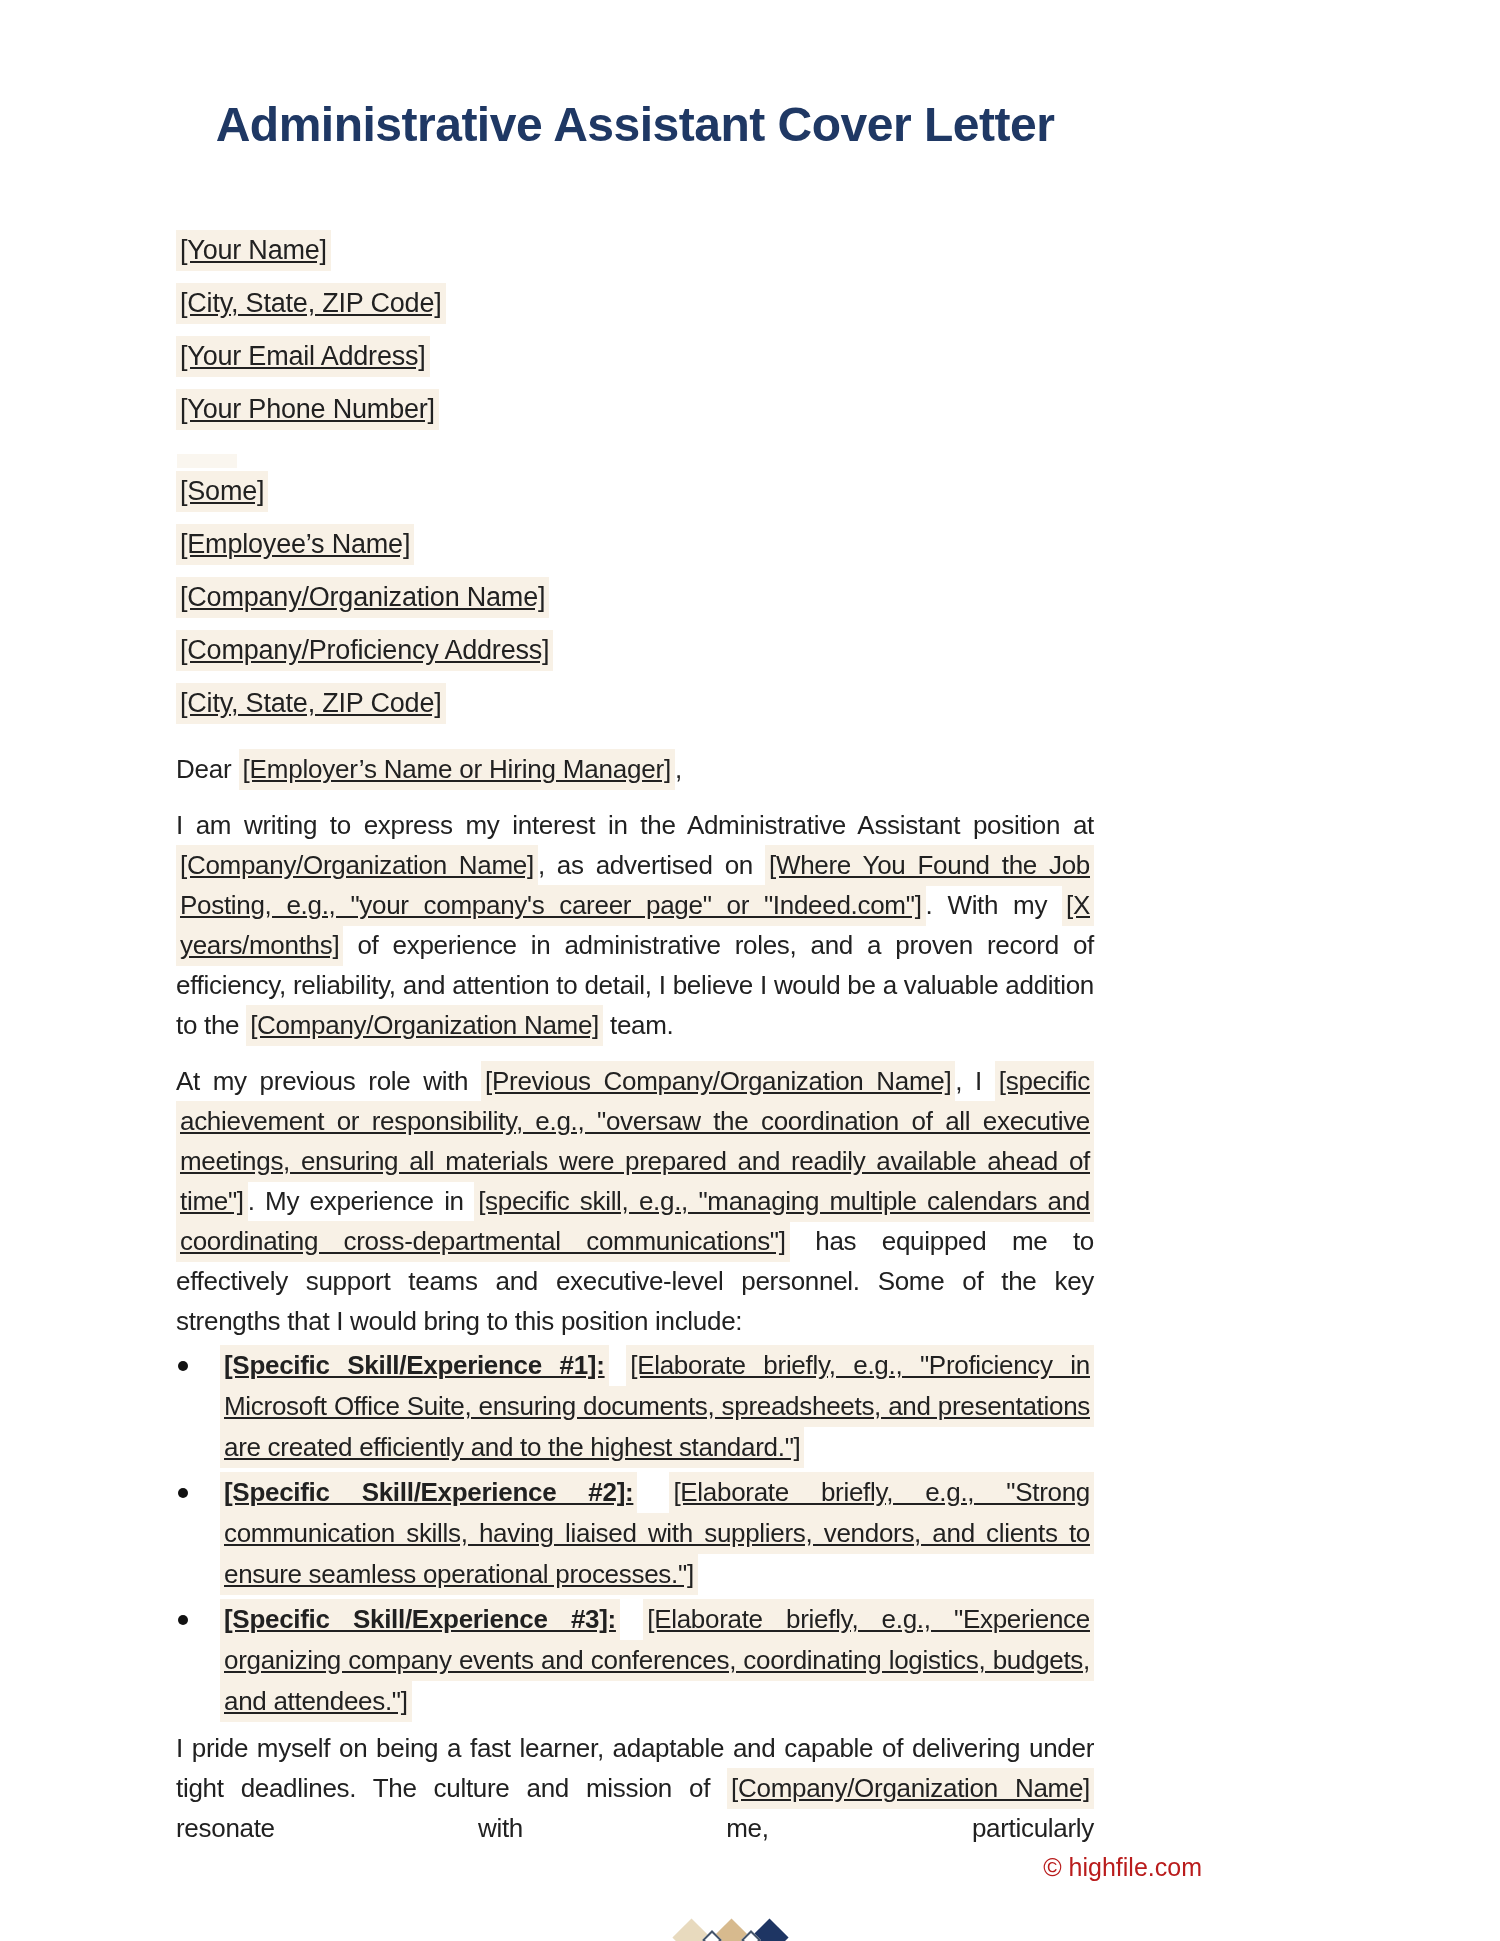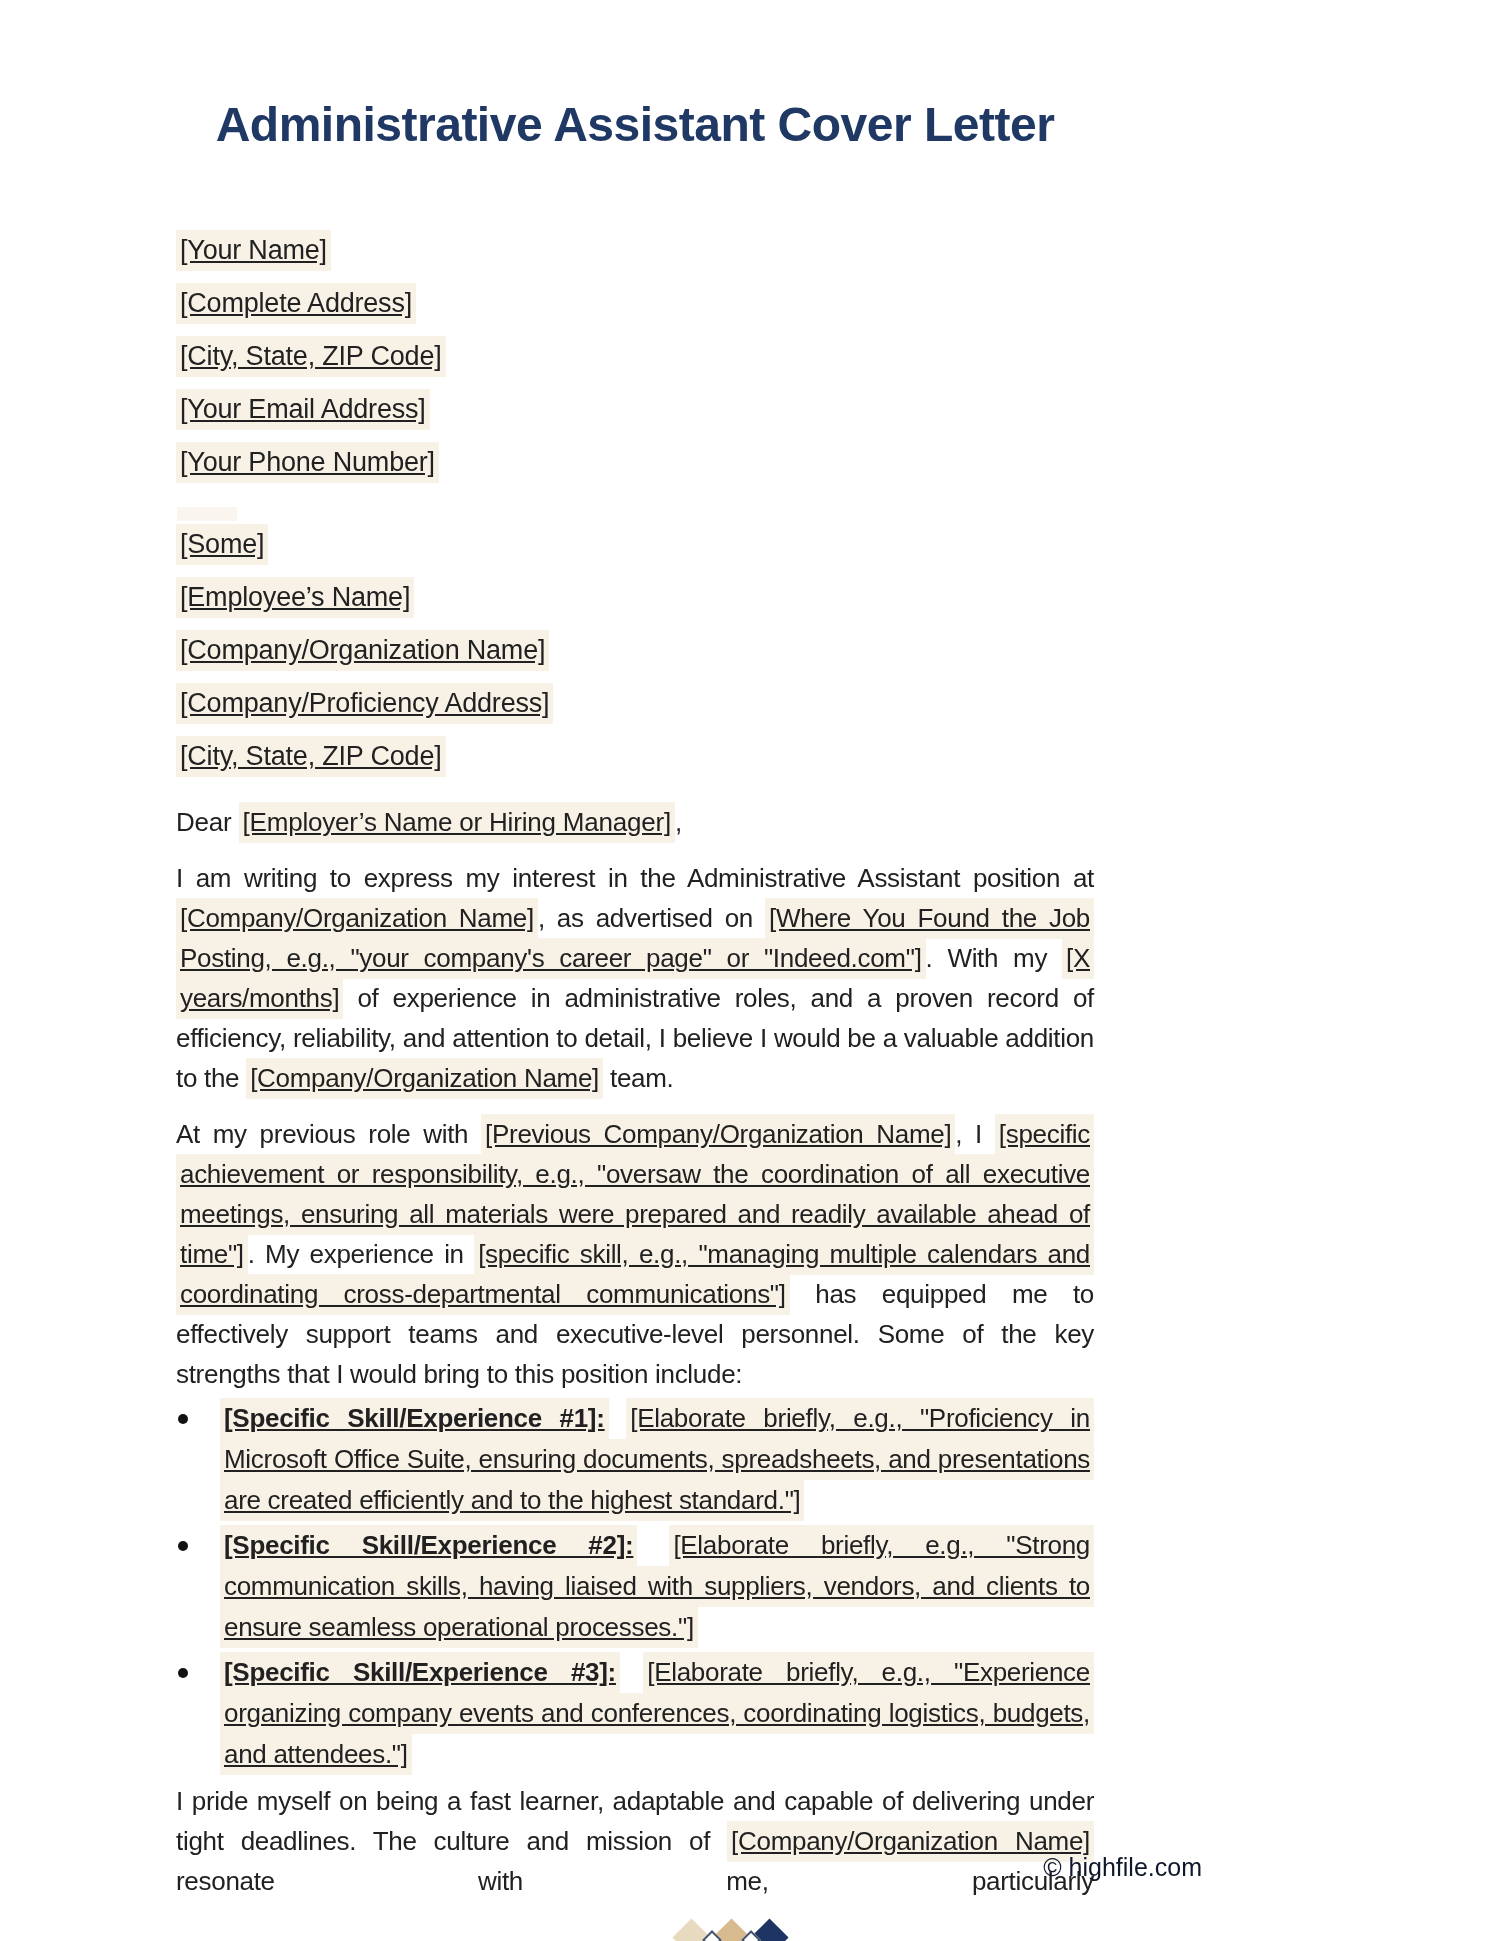--- a/index.html
+++ b/index.html
@@ -90,21 +90,21 @@
     height: 10px;
     border-radius: 50%;
     background: #111111;
   }
   .footer-credit {
     position: absolute;
     top: 1852px;
     right: 66px;
     font-size: 25px;
     line-height: 30px;
-    color: #0f172a;
+    color: #b91c1c;
   }
   .logo {
     position: absolute;
     left: 672px;
     top: 1904px;
     width: 160px;
     height: 37px;
   }
   .dm { position: absolute; display: block; }
   .dm.big {
@@ -133,21 +133,20 @@
 </head>
 <body>
 
 <div class="page">
   <div class="content">
 
     <h1 class="title">Administrative Assistant Cover Letter</h1>
 
     <div class="sender-block">
       <div class="addr-line"><span class="hl">[Your Name]</span></div>
-      <div class="addr-line"><span class="hl">[Complete Address]</span></div>
       <div class="addr-line"><span class="hl">[City, State, ZIP Code]</span></div>
       <div class="addr-line"><span class="hl">[Your Email Address]</span></div>
       <div class="addr-line"><span class="hl">[Your Phone Number]</span></div>
     </div>
 
     <div class="empty-hl"></div>
 
     <div class="addr-line date-wrap"><span class="hl">[Some]</span></div>
 
     <div class="recipient-block">

